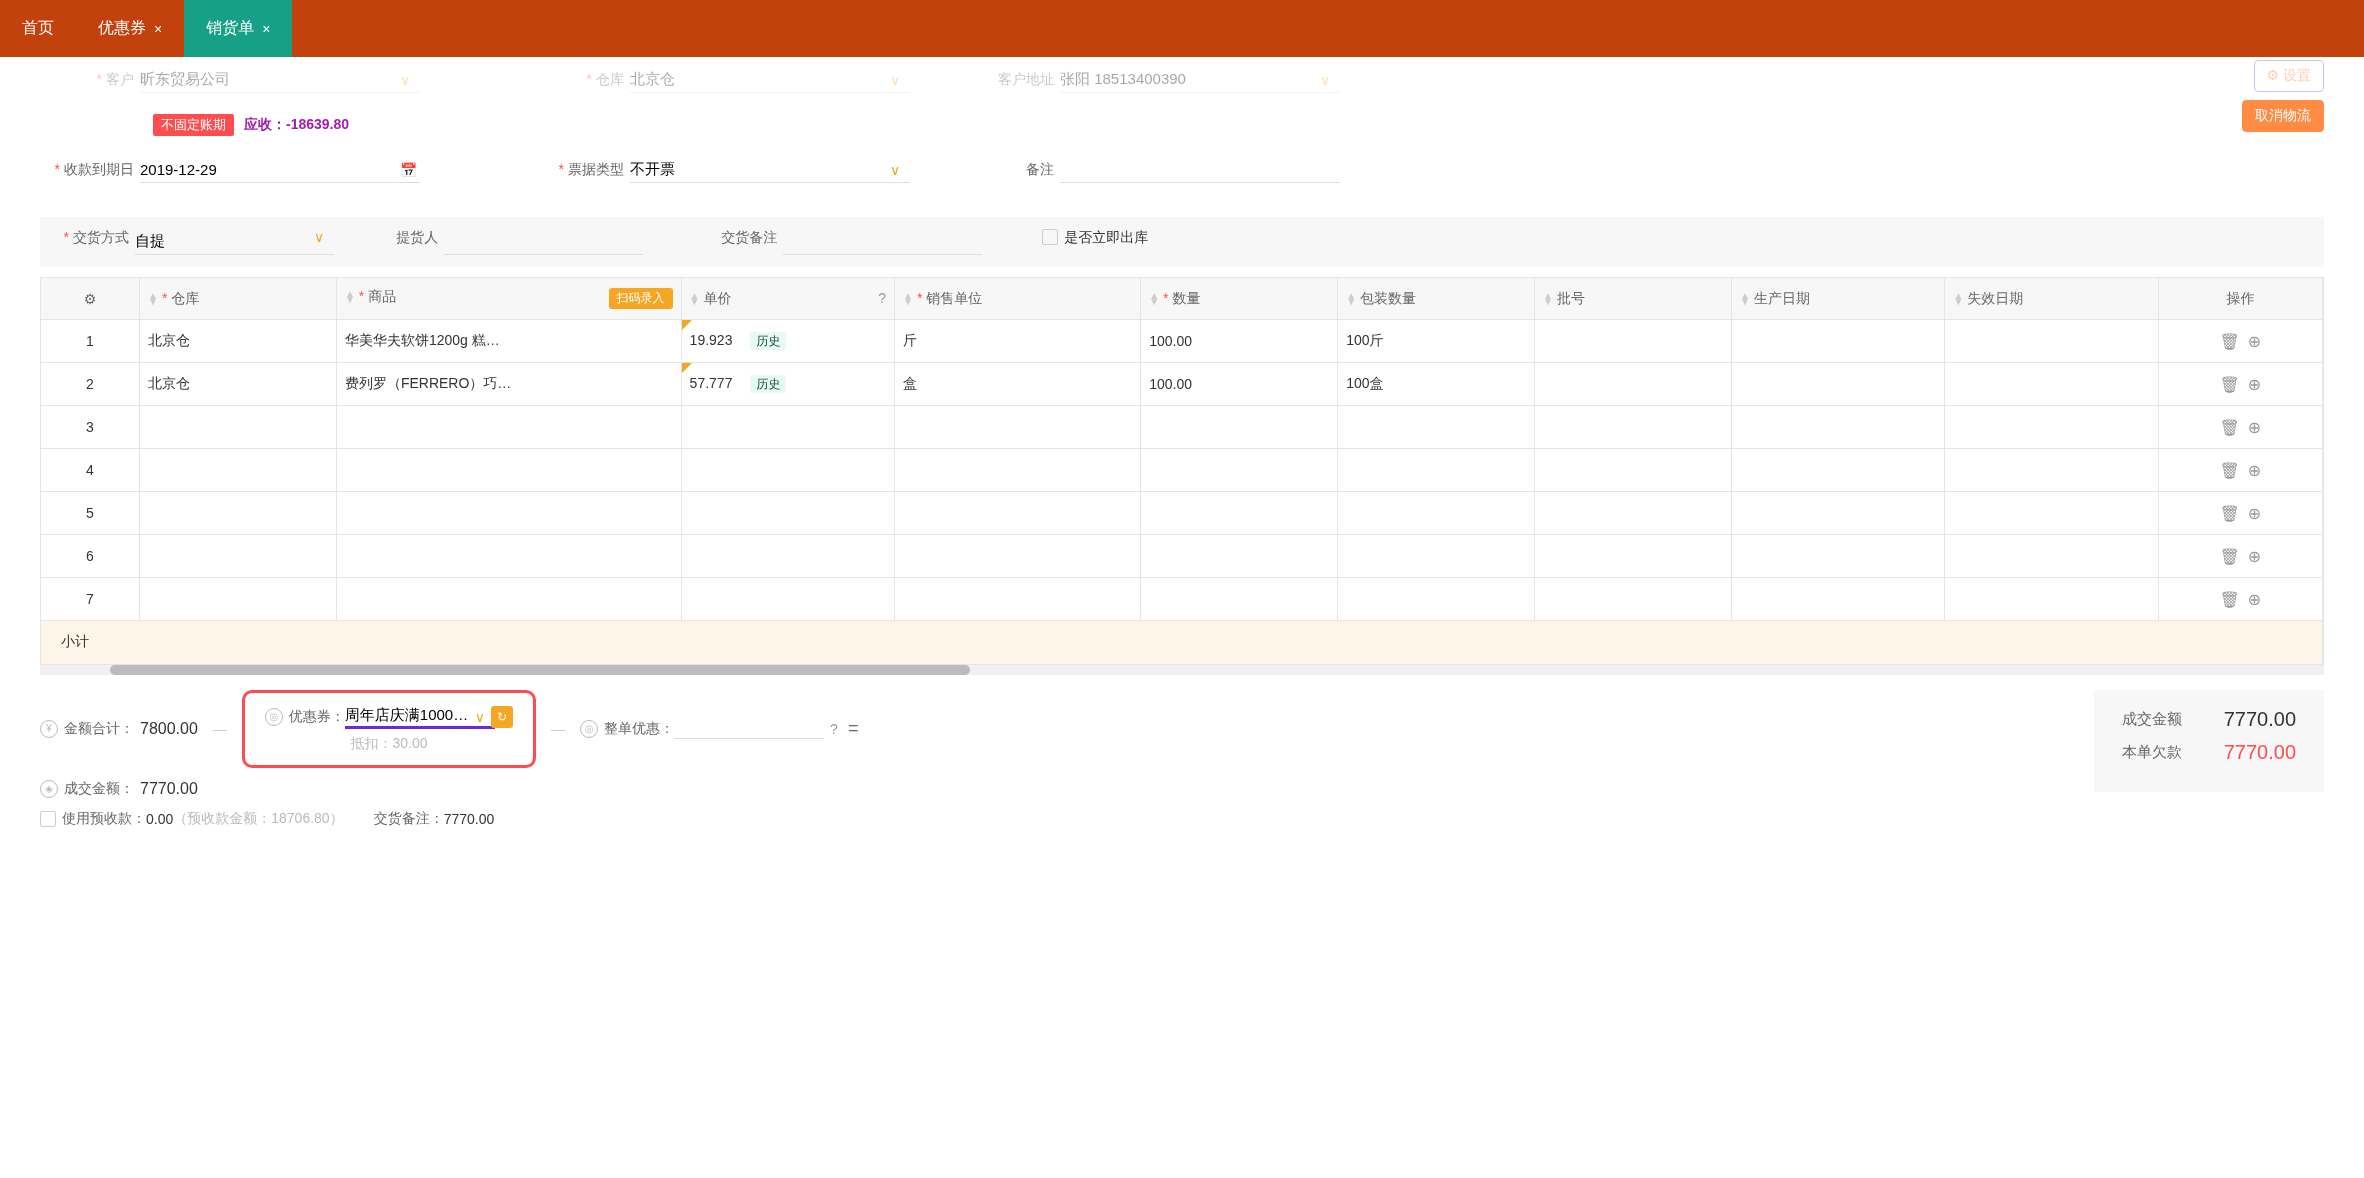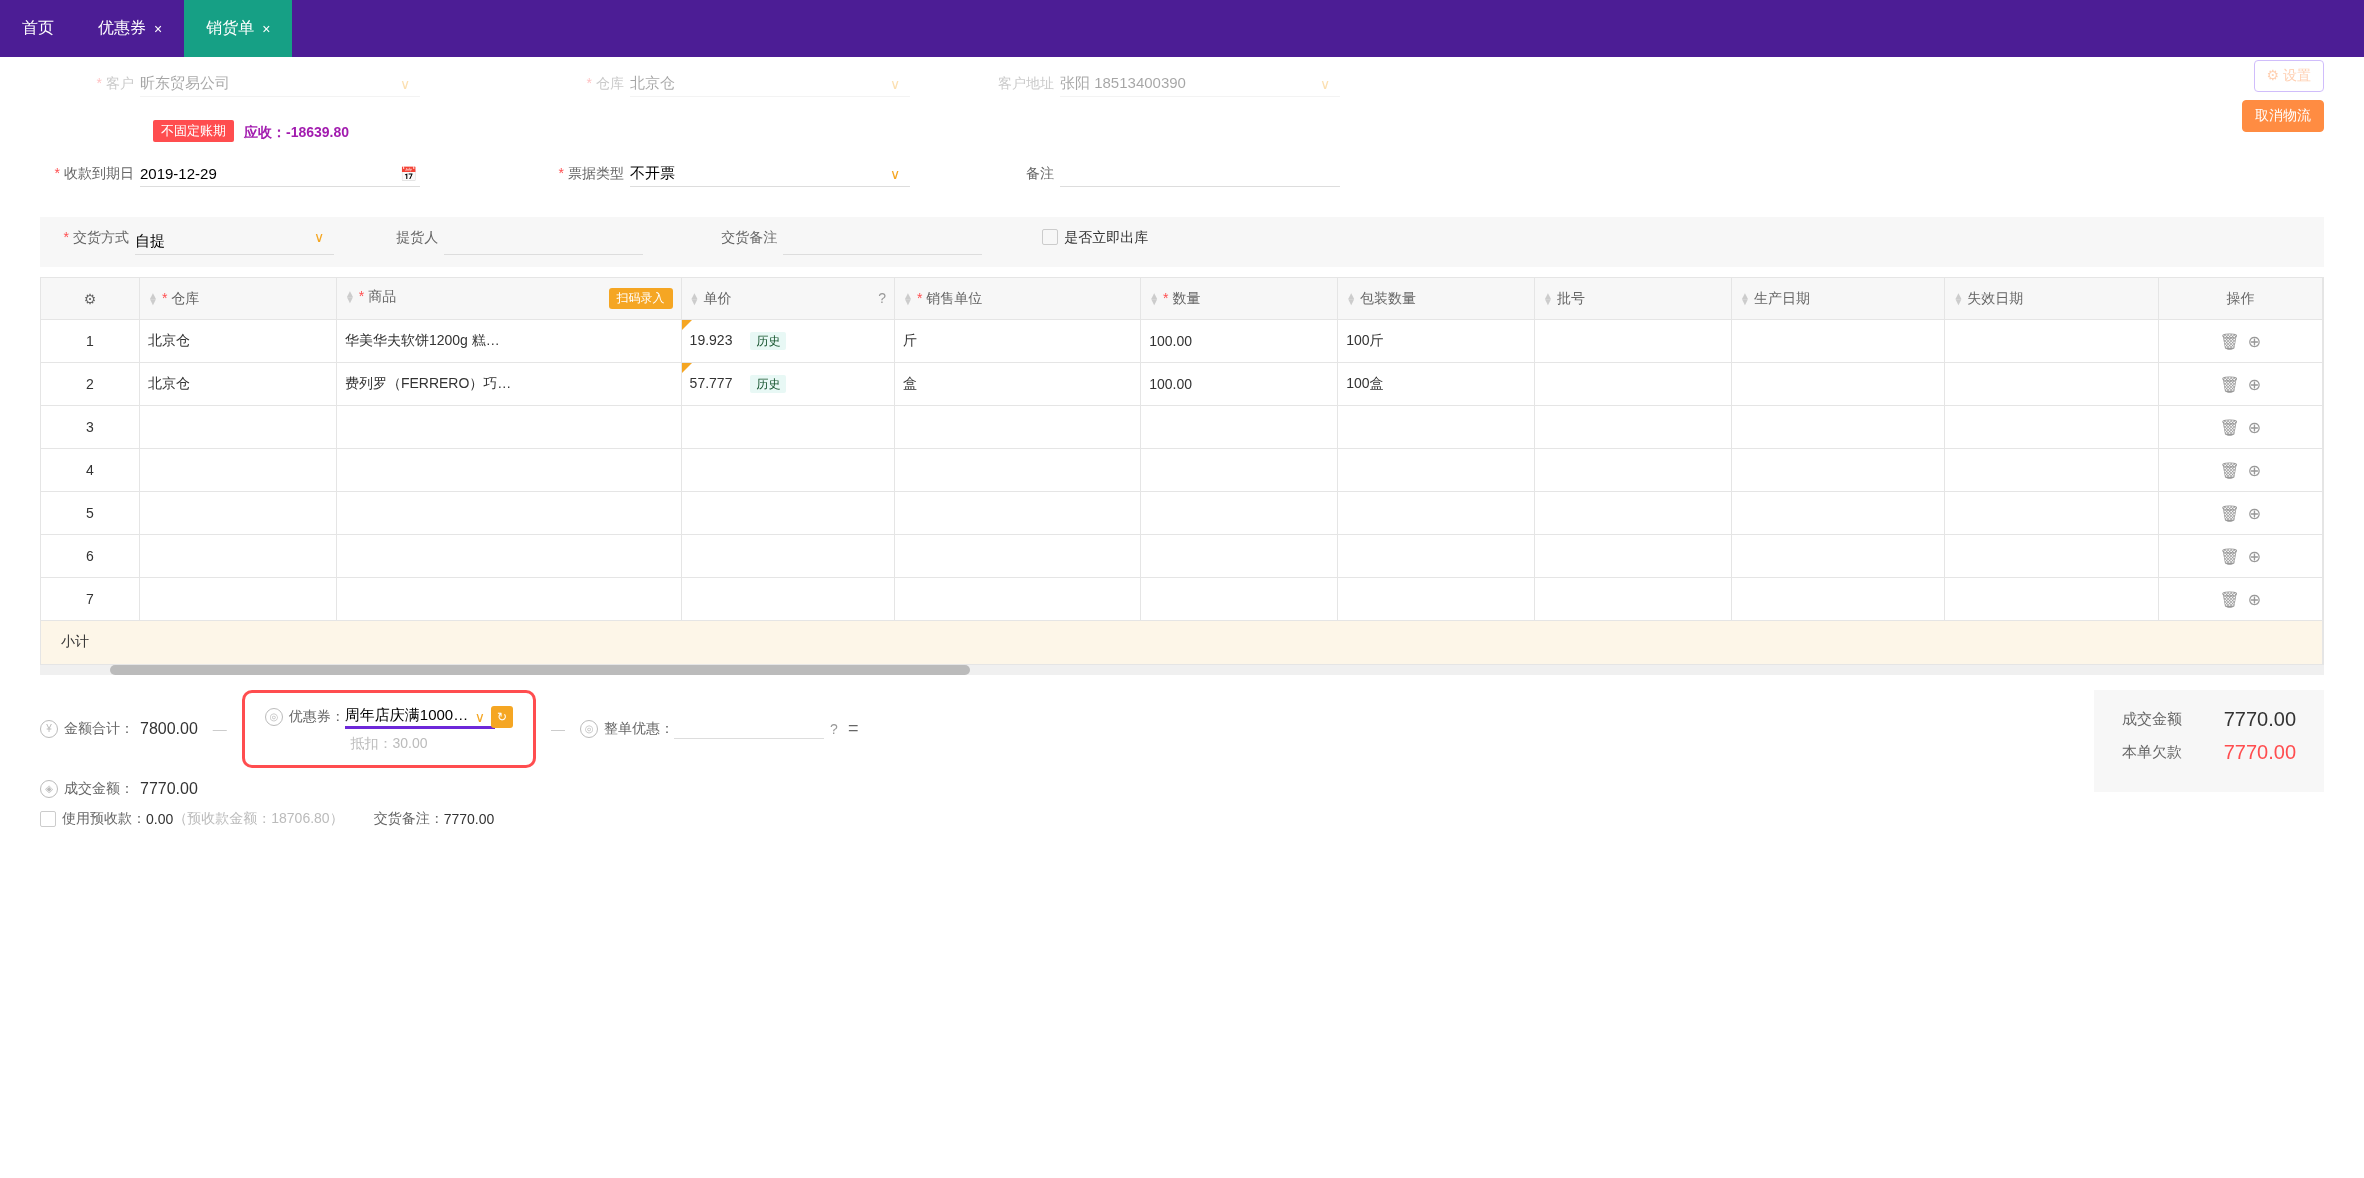--- a/index.html
+++ b/index.html
@@ -1,24 +1,24 @@
 <!DOCTYPE html>
 <html><head>
 <meta charset="utf-8">
 <style>
 * { margin: 0; padding: 0; box-sizing: border-box; }
 body { font-family: -apple-system, "PingFang SC", "Microsoft YaHei", sans-serif; font-size: 14px; color: #333; background: #fff; }
 
-.tabs { background: #4c1d95; display: flex; align-items: center; height: 57px; }
+.tabs { background: #c2410c; display: flex; align-items: center; height: 57px; }
 .tab { padding: 0 22px; height: 100%; display: flex; align-items: center; color: #fff; font-size: 16px; cursor: pointer; position: relative; }
 .tab.active { background: #16a085; }
 .tab-close { margin-left: 8px; font-size: 14px; cursor: pointer; }
 
 .form-area { padding: 5px 40px 10px; }
-.form-row { display: flex; align-items: flex-end; margin-bottom: 10px; min-height: 35px; }
+.form-row { display: flex; align-items: center; margin-bottom: 10px; min-height: 35px; }
 .form-group { display: flex; align-items: center; }
 .form-label { width: 100px; text-align: right; color: #666; padding-right: 6px; }
 .req { color: #ff4d4f; margin-right: 4px; }
 .form-input { border: none; border-bottom: 1px solid #ddd; padding: 4px 0; min-width: 280px; font-size: 15px; background: transparent; }
 .dropdown-icon { color: #f5a623; margin-left: -20px; cursor: pointer; }
 .cal-icon { color: #f5a623; margin-left: -20px; cursor: pointer; }
 
 .badge-red { background: #ff4d4f; color: #fff; padding: 2px 8px; border-radius: 2px; font-size: 13px; }
 .receivable { color: #a21caf; margin-left: 10px; font-weight: bold; }
 

